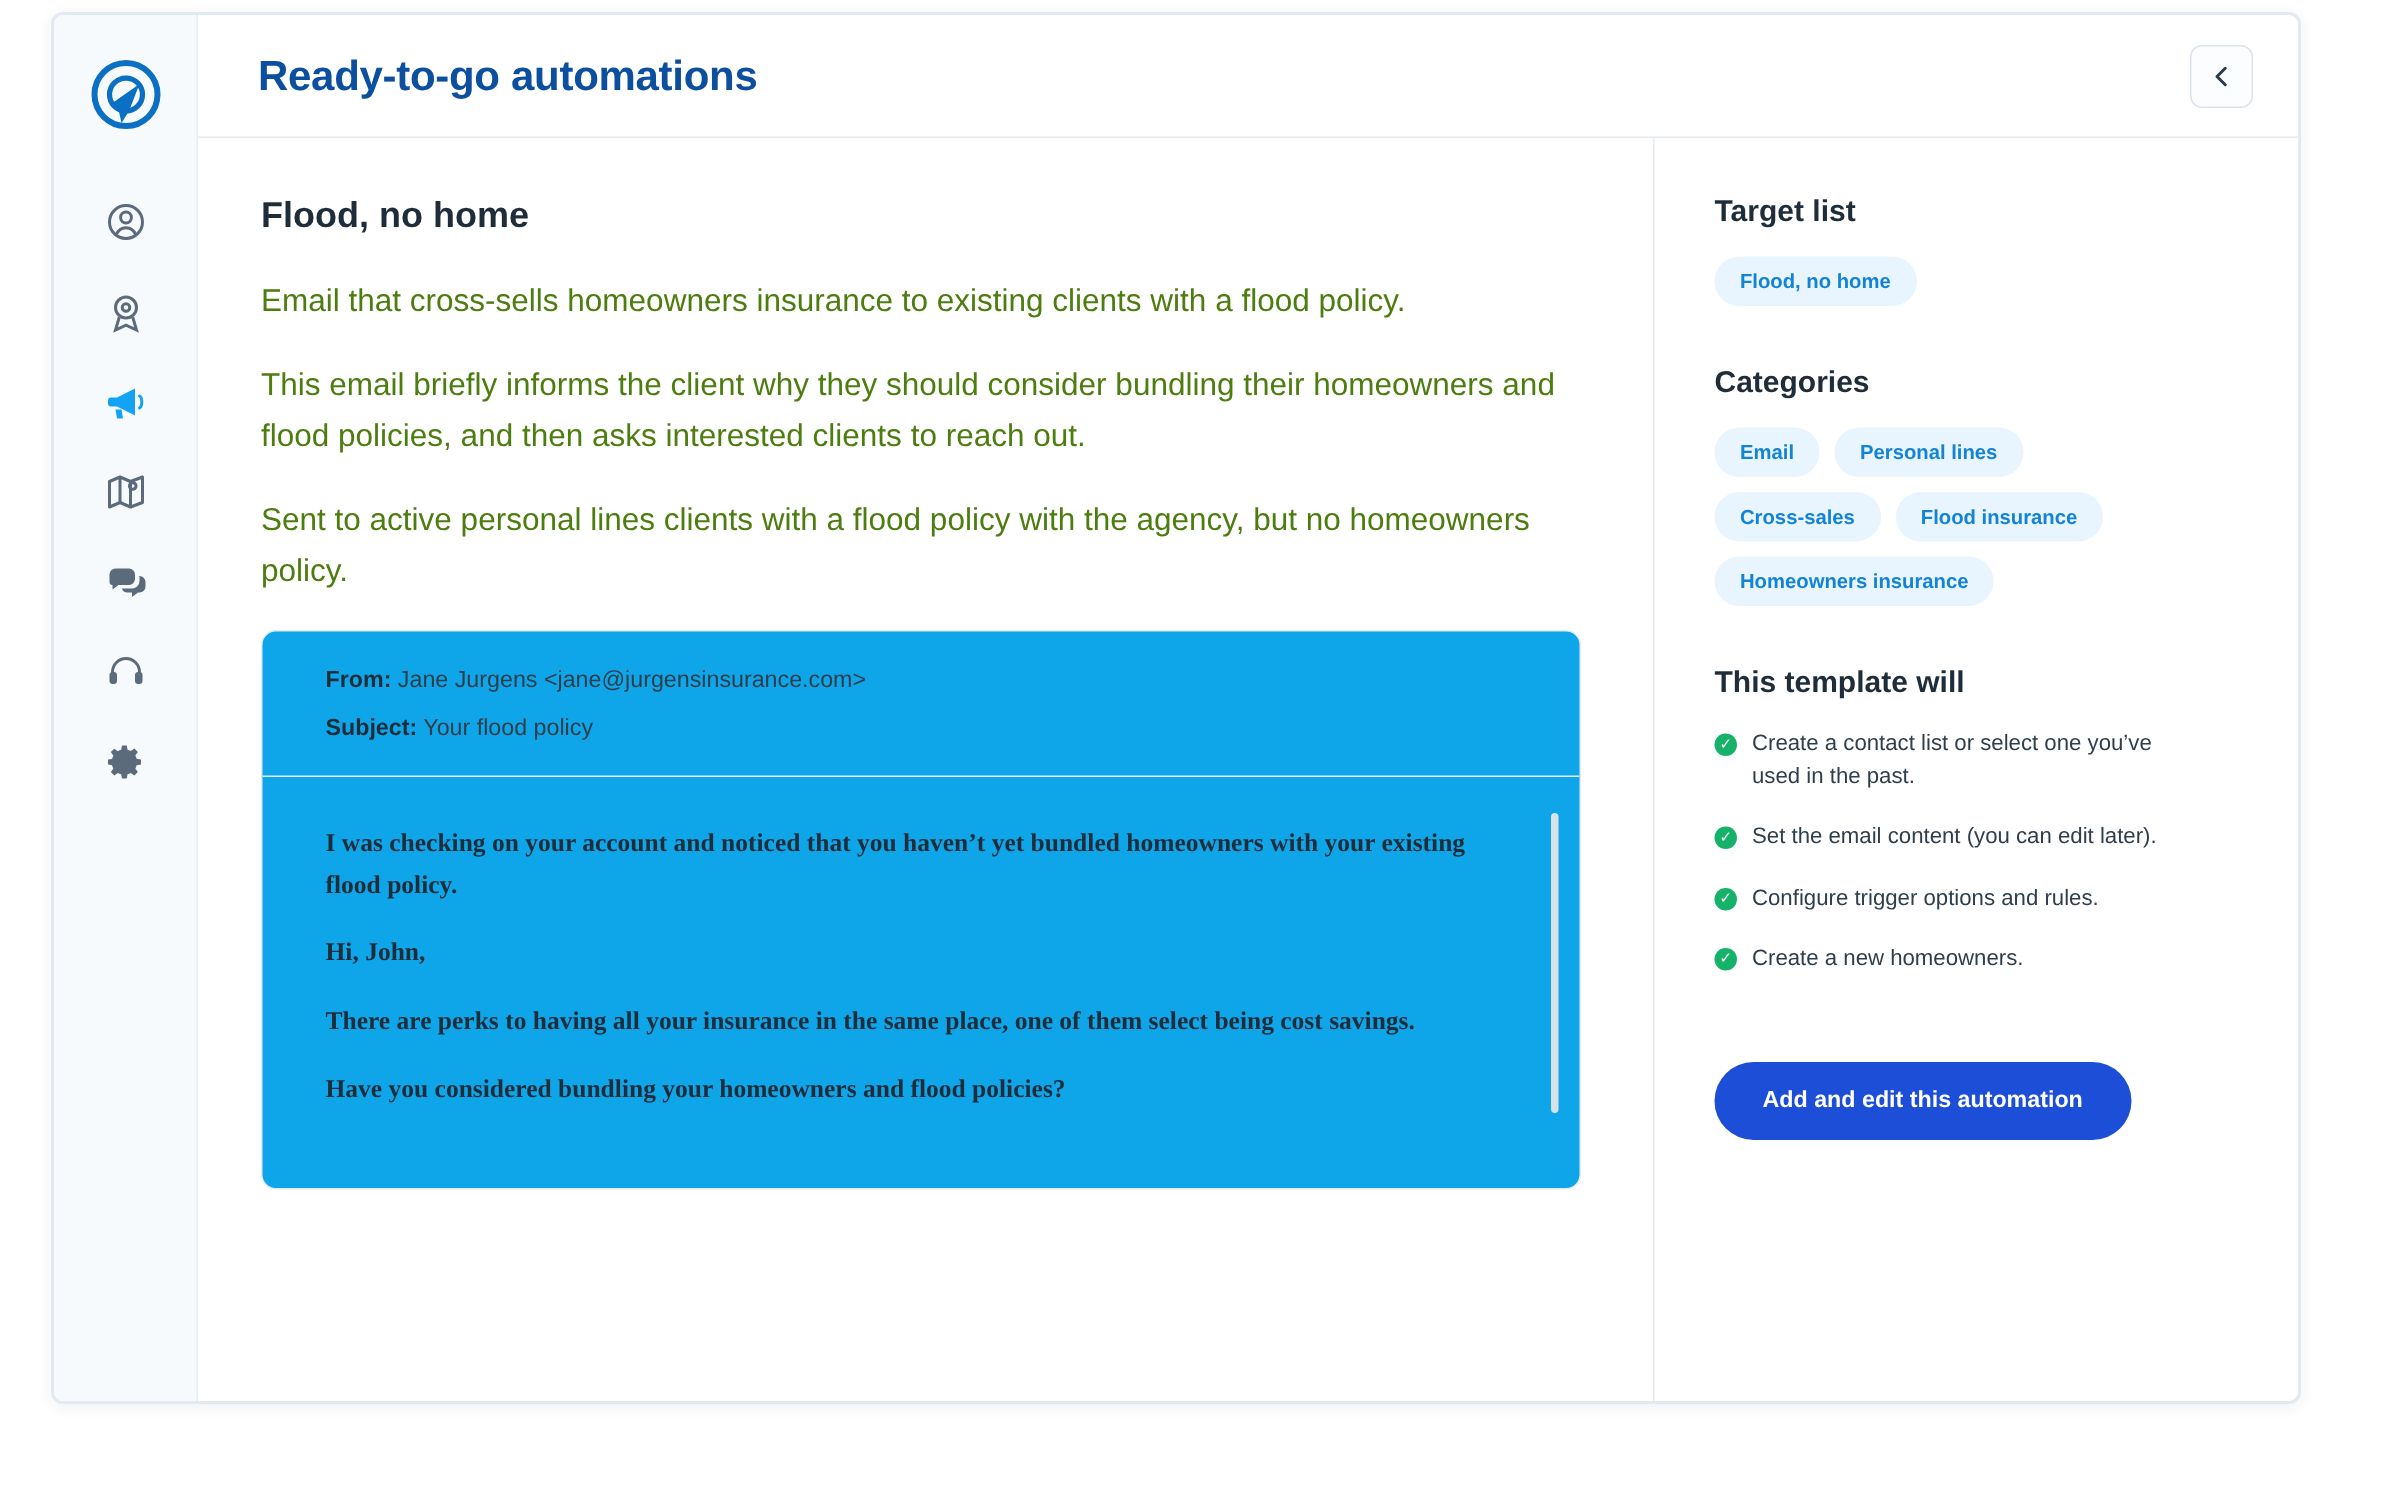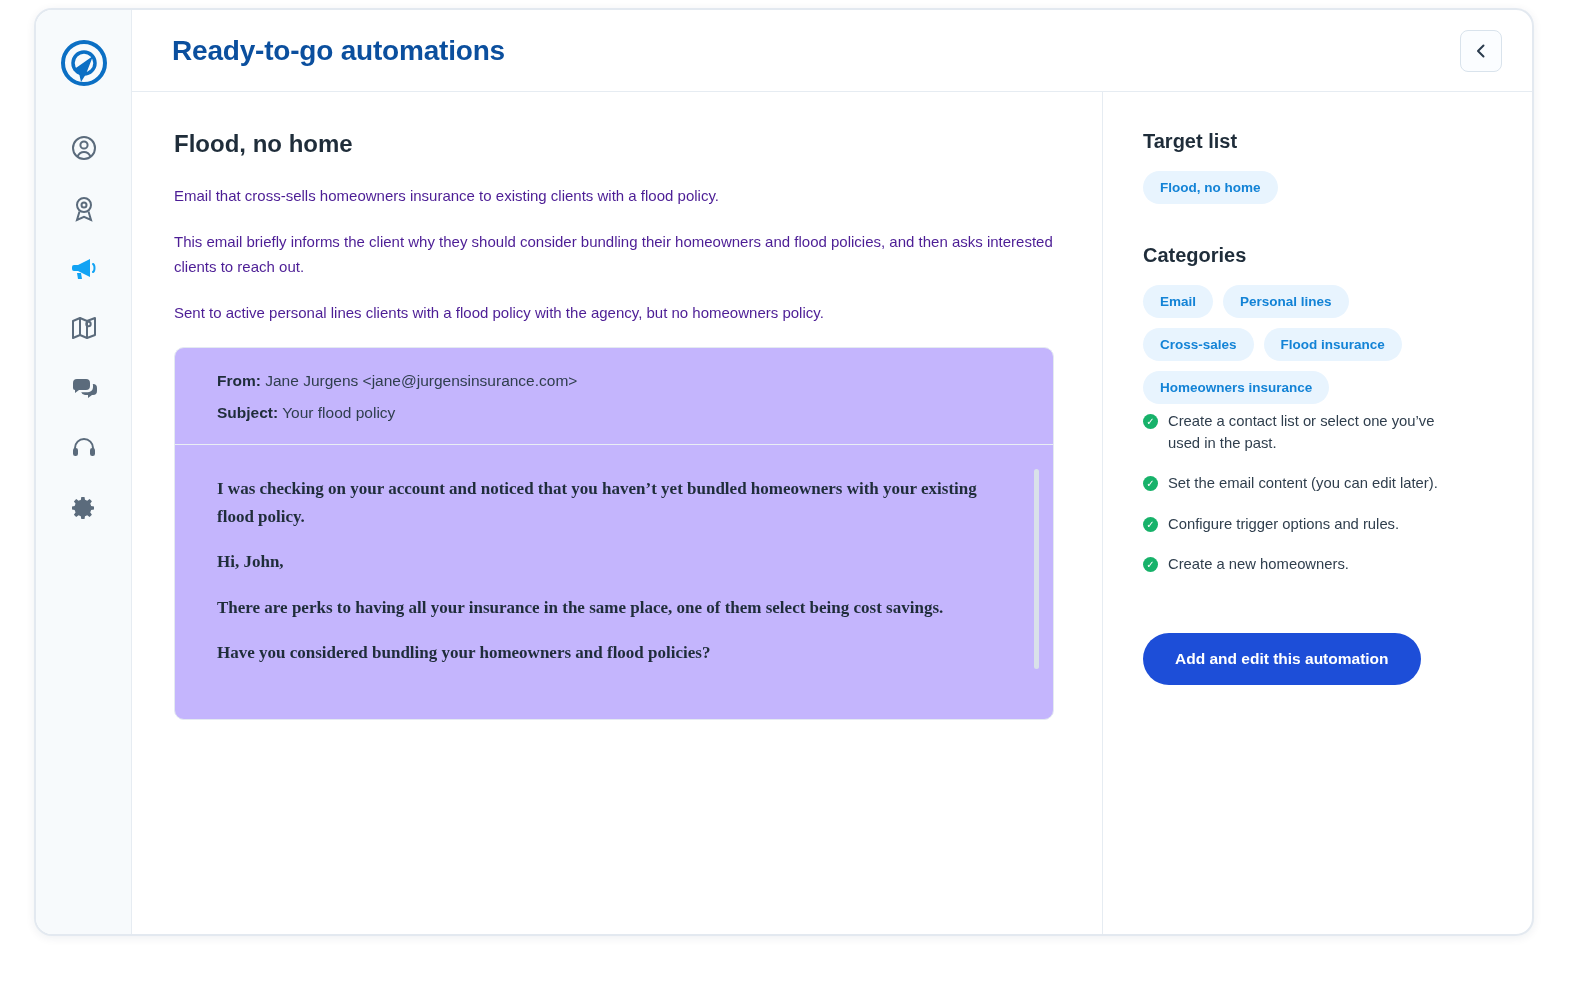--- a/index.html
+++ b/index.html
@@ -14,21 +14,21 @@
     width: 1592px; height: 993px;
     background: #ffffff;
   }
   
   .window {
     position: absolute;
     left: 34px; top: 8px;
     width: 1500px; height: 928px;
     background: #ffffff;
     border: 2px solid #e3e9f0;
-    border-radius: 18px;
+    border-radius: 8px;
     box-shadow: 0 2px 10px rgba(20,40,70,0.07);
     display: flex;
     overflow: hidden;
   }
   
   .rail {
     width: 96px;
     background: #f7fafc;
     border-right: 1px solid #e6ecf2;
     display: flex;
@@ -94,33 +94,33 @@
     min-width: 0;
     overflow: hidden;
   }
   .content h2 {
     font-size: 24px;
     font-weight: bold;
     color: #1f2d3a;
     margin-bottom: 26px;
   }
   .content p {
-    font-size: 15px;
+    font-size: 21px;
     line-height: 1.62;
-    color: #4c1d95;
+    color: #4d7c0f;
     margin-bottom: 22px;
     max-width: 880px;
   }
 
   
   .email-card {
     margin-top: 22px;
     border: 1px solid #e4eaf1;
     border-radius: 10px;
-    background: #c4b5fd;
+    background: #0ea5e9;
     max-width: 880px;
     overflow: hidden;
   }
   .email-head {
     padding: 24px 42px 22px 42px;
     border-bottom: 1px solid #e9eef4;
   }
   .email-head div {
     font-size: 15.5px;
     color: #2f3e4d;
@@ -324,20 +324,21 @@
 
           <h3 class="spaced">Categories</h3>
           <div class="chips">
             <span class="chip">Email</span>
             <span class="chip">Personal lines</span>
             <span class="chip">Cross-sales</span>
             <span class="chip">Flood insurance</span>
             <span class="chip">Homeowners insurance</span>
           </div>
 
+          <h3 class="spaced">This template will</h3>
           <div class="checks">
             <div class="check-item">
               <span class="tick">✓</span>
               <span>Create a contact list or select one you’ve used in the past.</span>
             </div>
             <div class="check-item">
               <span class="tick">✓</span>
               <span>Set the email content (you can edit later).</span>
             </div>
             <div class="check-item">

